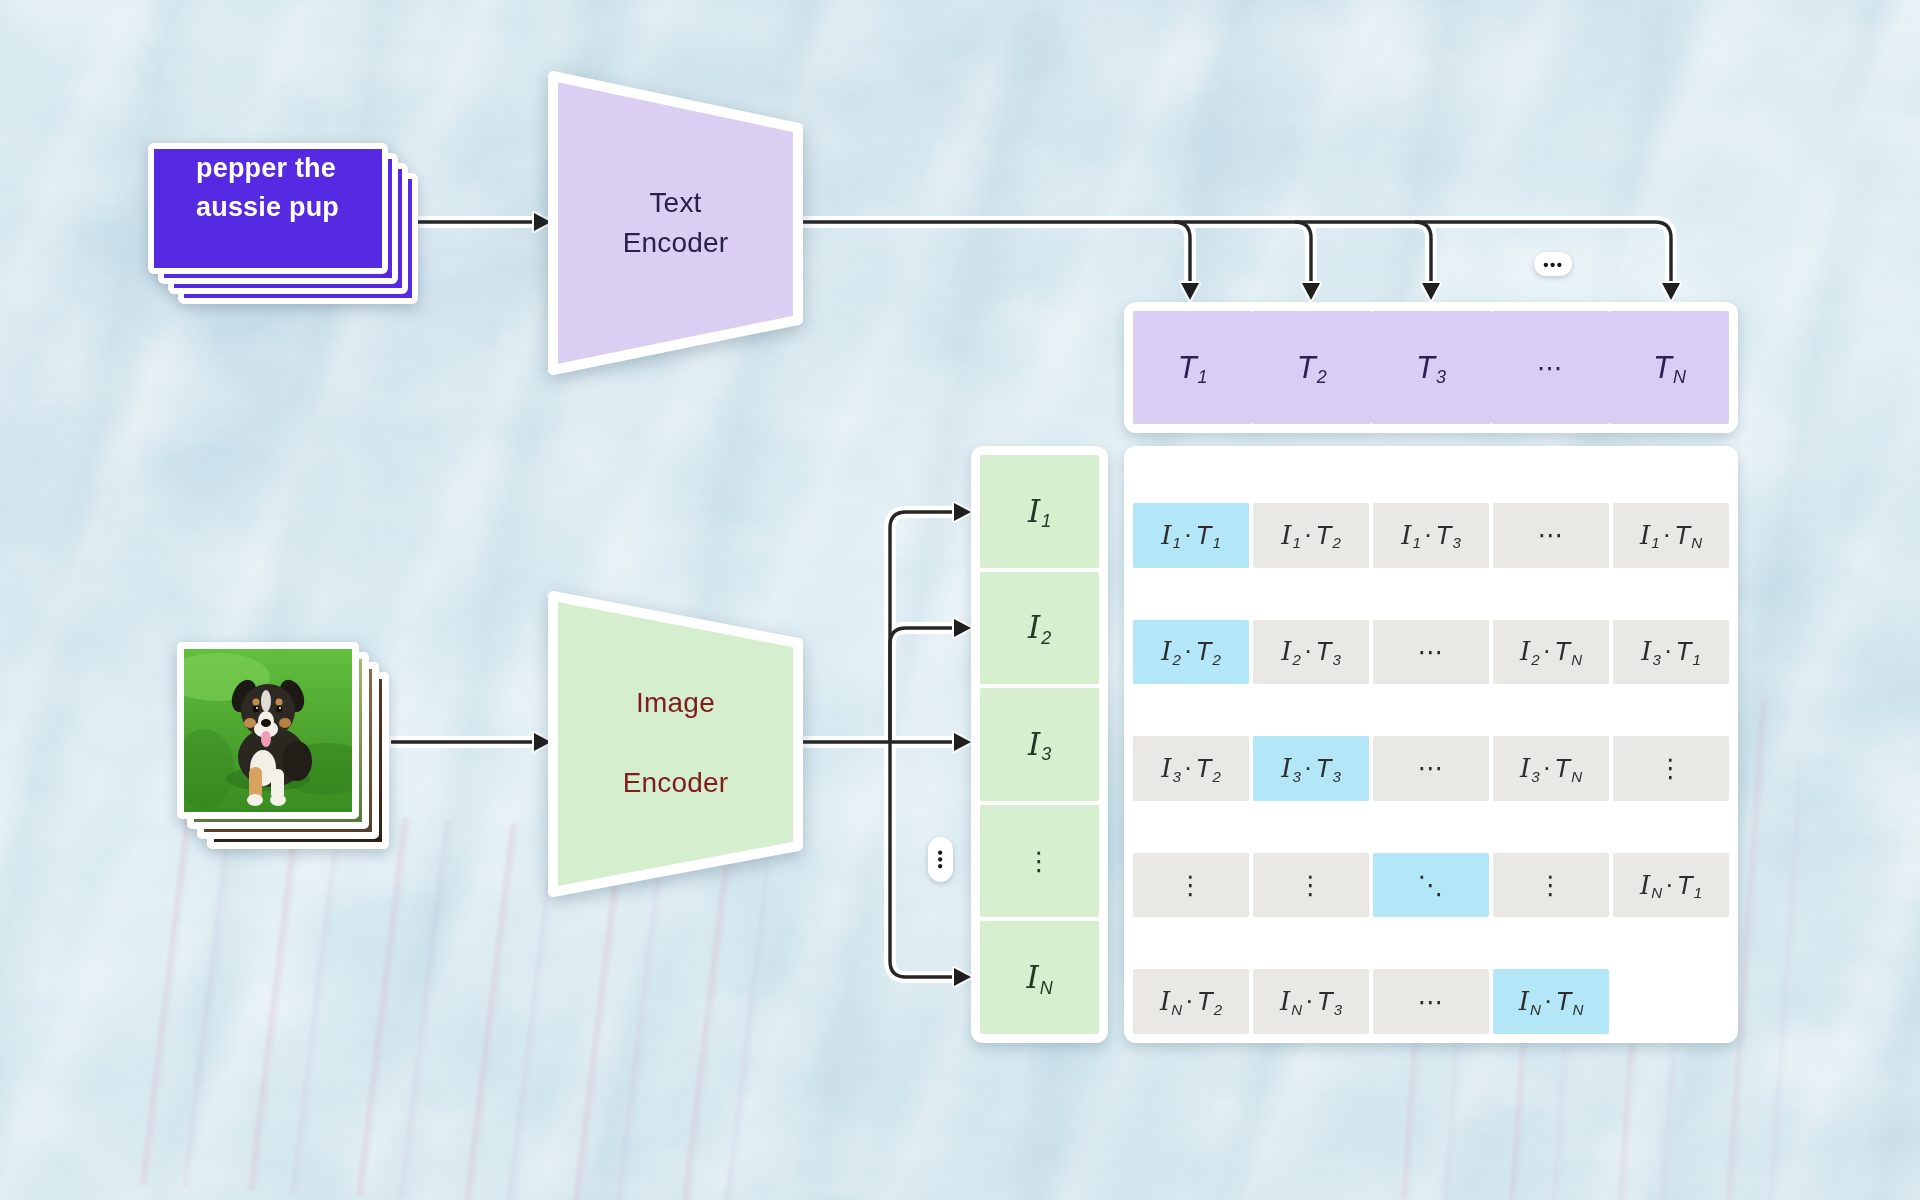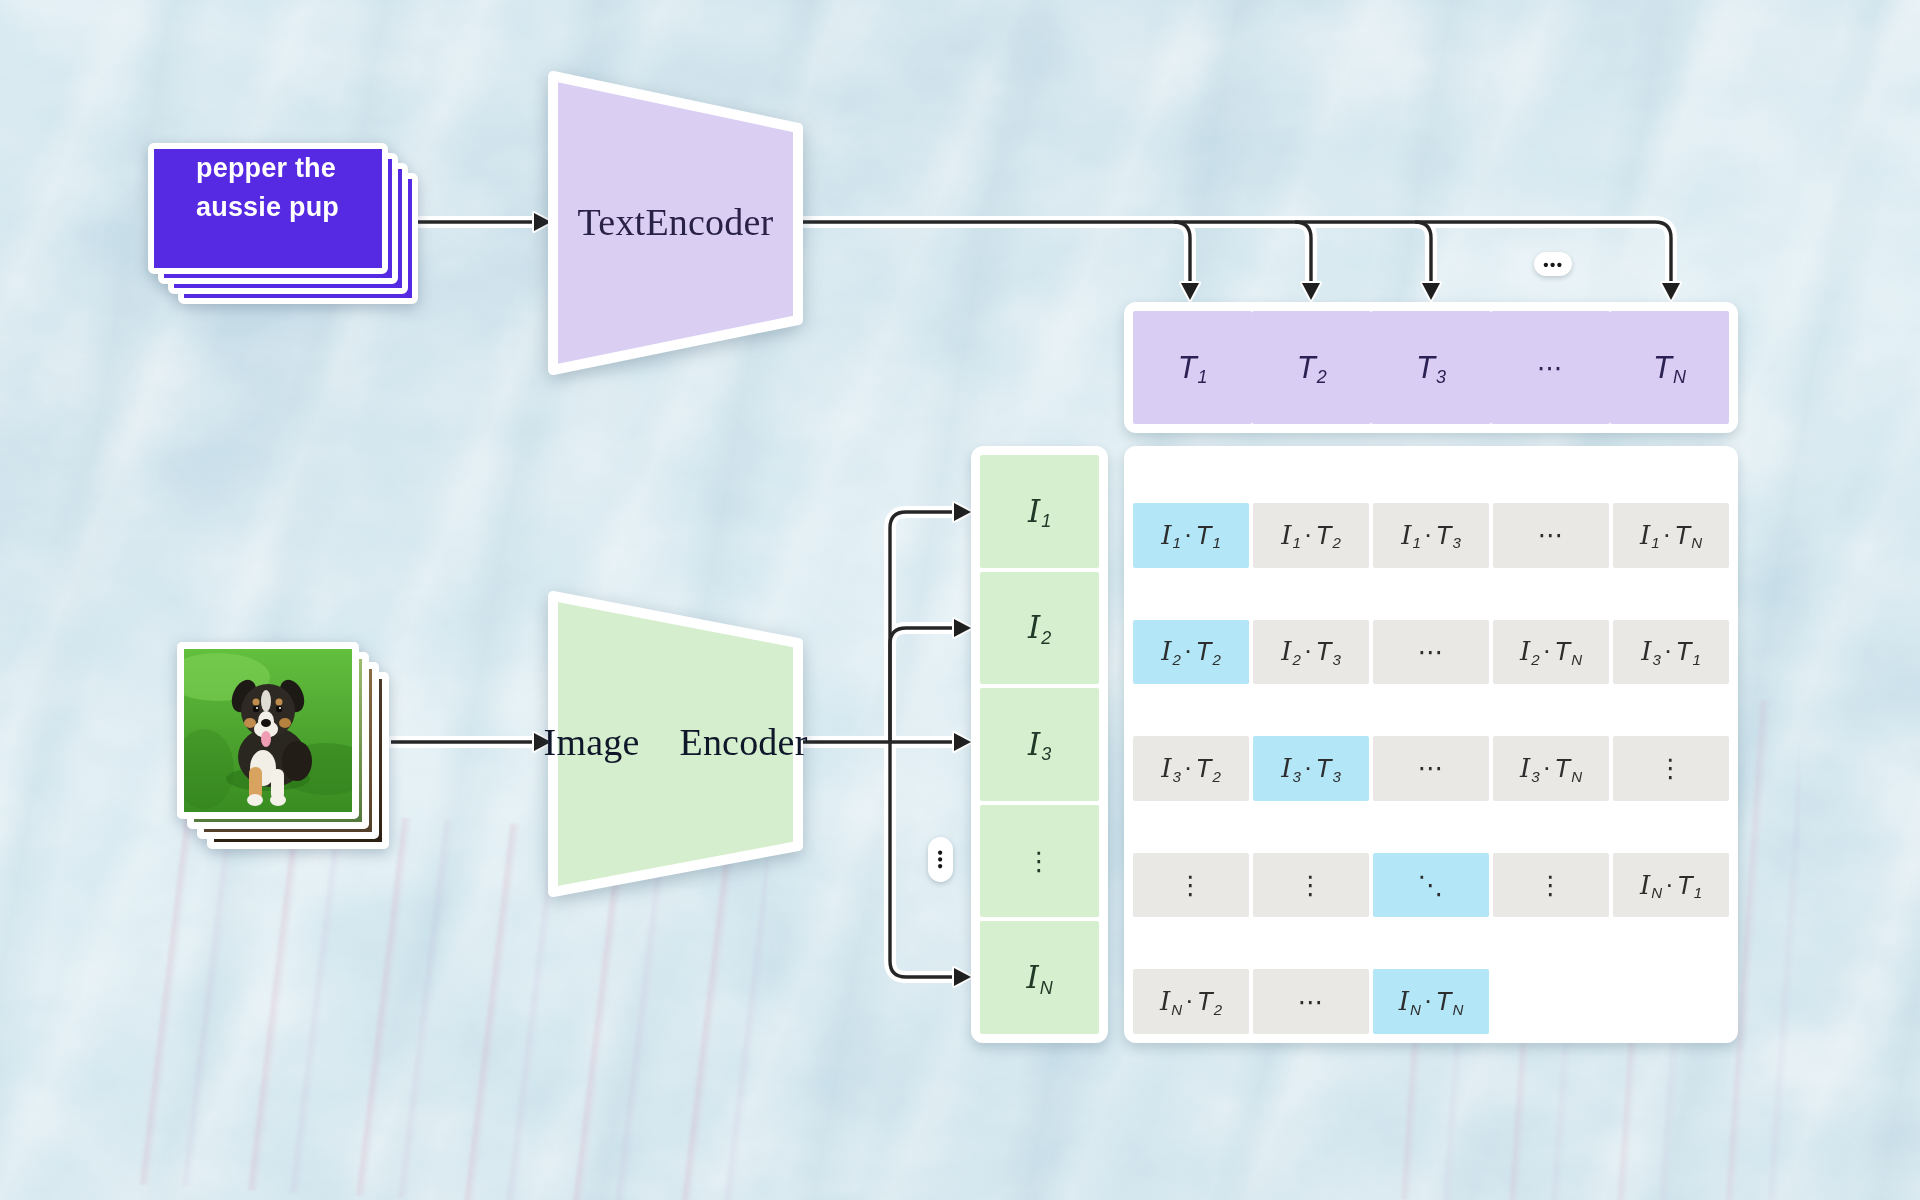--- a/index.html
+++ b/index.html
@@ -26,24 +26,24 @@
   .photo-layer{width:182px;height:177px;border-width:7px;border-radius:5px;}
   .ph-b1{background:linear-gradient(180deg,#9dbb6d,#55793c);}
   .ph-b2{background:linear-gradient(180deg,#8a6a45,#54402a);}
   .ph-b3{background:linear-gradient(180deg,#4e3a28,#2e2114);}
   .pepper-text{display:flex;flex-direction:column;height:100%;
       padding-left:42px;color:#fff;font-weight:bold;font-size:27px;line-height:1.45;letter-spacing:.2px;}
 
   
   .enc{position:absolute;filter:drop-shadow(0 5px 9px rgba(45,75,100,.3));}
   .enc polygon{stroke:#fff;stroke-width:10;stroke-linejoin:round;}
-  .enc-label{position:absolute;display:flex;align-items:center;justify-content:center;
-      font-size:38px;line-height:1.4;letter-spacing:.2px;font-family:Liberation Serif, serif;}
+  .enc-label{position:absolute;display:flex;flex-direction:column;align-items:center;justify-content:center;
+      font-size:28px;line-height:1.4;letter-spacing:.2px;}
   .enc-label.text{color:#2a2147;}
-  .enc-label.image{color:#0f172a;gap:40px;}
+  .enc-label.image{color:#7f1d1d;gap:40px;}
 
   
   .wires{position:absolute;inset:0;pointer-events:none;}
   .wires .case path{fill:none;stroke:#fff;stroke-width:12;stroke-linecap:round;stroke-linejoin:round;}
   .wires .ink path{fill:none;stroke:#262626;stroke-width:3.4;stroke-linecap:butt;stroke-linejoin:round;}
   .wires .heads polygon{fill:#1f1f1f;stroke:#fff;stroke-width:4;stroke-linejoin:round;paint-order:stroke;}
 
   
   .pill{position:absolute;background:#fff;border-radius:999px;display:flex;align-items:center;justify-content:center;
       color:#161616;box-shadow:0 2px 5px rgba(50,70,90,.25);}
@@ -302,20 +302,23 @@
         <span class="dots">⋮</span>
       </div>
 
     <div class="cell mcell">
         <span class="math"><span class="vi">I</span><sub class="s">N</sub><span class="mdot">·</span><span class="vt">T</span><sub class="s">1</sub></span>
       </div>
     <div class="cell mcell">
         <span class="math"><span class="vi">I</span><sub class="s">N</sub><span class="mdot">·</span><span class="vt">T</span><sub class="s">2</sub></span>
       </div>
     <div class="cell mcell">
+        <span class="math"><span class="vi">I</span><sub class="s">N</sub><span class="mdot">·</span><span class="vt">T</span><sub class="s">3</sub></span>
+      </div>
+    <div class="cell mcell">
         <span class="dots">⋯</span>
       </div>
     <div class="cell mcell hl">
         <span class="math"><span class="vi">I</span><sub class="s">N</sub><span class="mdot">·</span><span class="vt">T</span><sub class="s">N</sub></span>
       </div>
   </div>
 
 </div>
 
 </body></html>

